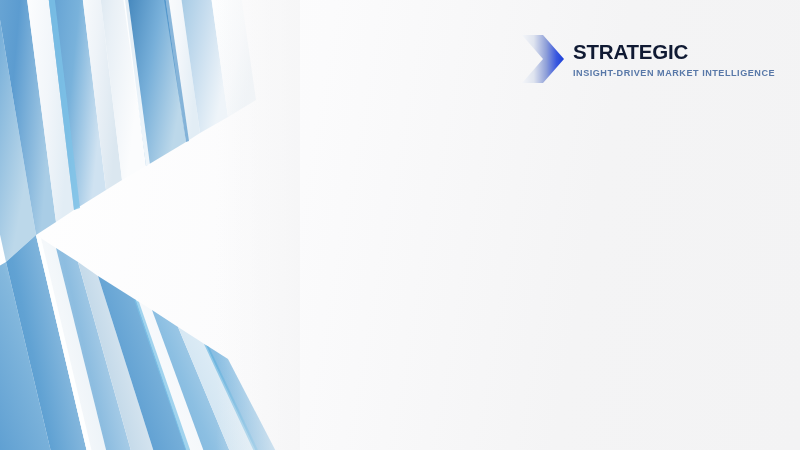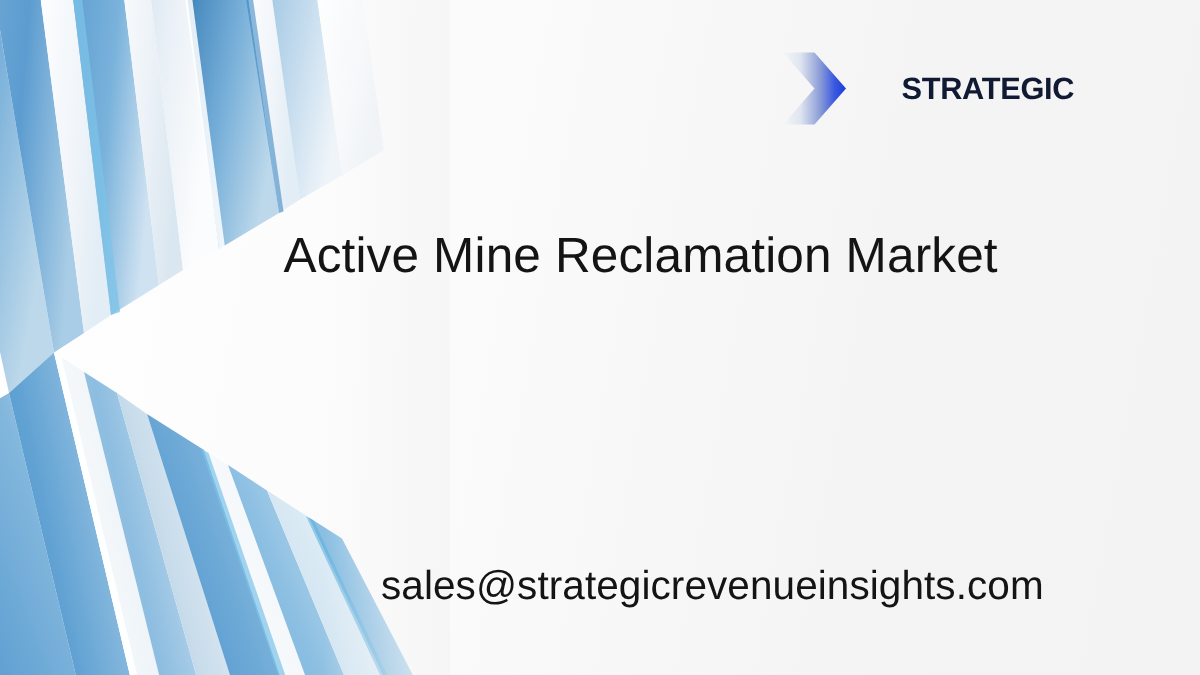--- a/index.html
+++ b/index.html
@@ -48,21 +48,20 @@
     width: 48px;
     height: 52px;
     flex: 0 0 auto;
     margin-right: 6px;
   }
   #logo-text {
     display: flex;
     flex-direction: column;
     justify-content: center;
     padding-top: 2px;
-    margin-left: 28px;
   }
   .logo-line {
     font-family: "Liberation Sans", sans-serif;
     font-weight: bold;
     font-size: 20.5px;
     line-height: 20.5px;
     letter-spacing: -0.2px;
     color: #101a33;
     white-space: nowrap;
   }
@@ -256,20 +255,19 @@
           <stop offset="58%" stop-color="#8e9fd8"></stop>
           <stop offset="82%" stop-color="#3a58df"></stop>
           <stop offset="100%" stop-color="#1a3fd8"></stop>
         </linearGradient>
       </defs>
       <path d="M3,2 L24,2 L45,26 L24,50 L3,50 L24,26 Z" fill="url(#markGrad)"></path>
     </svg>
 
     <div id="logo-text">
       <div class="logo-line">STRATEGIC</div>
+      <div id="logo-tagline">INSIGHT-DRIVEN MARKET INTELLIGENCE</div>
     </div>
   </div>
 
-  <div id="title">Active Mine Reclamation Market</div>
-
-  <div id="email">sales@strategicrevenueinsights.com</div>
+
 
 </div>
 
 </body></html>

